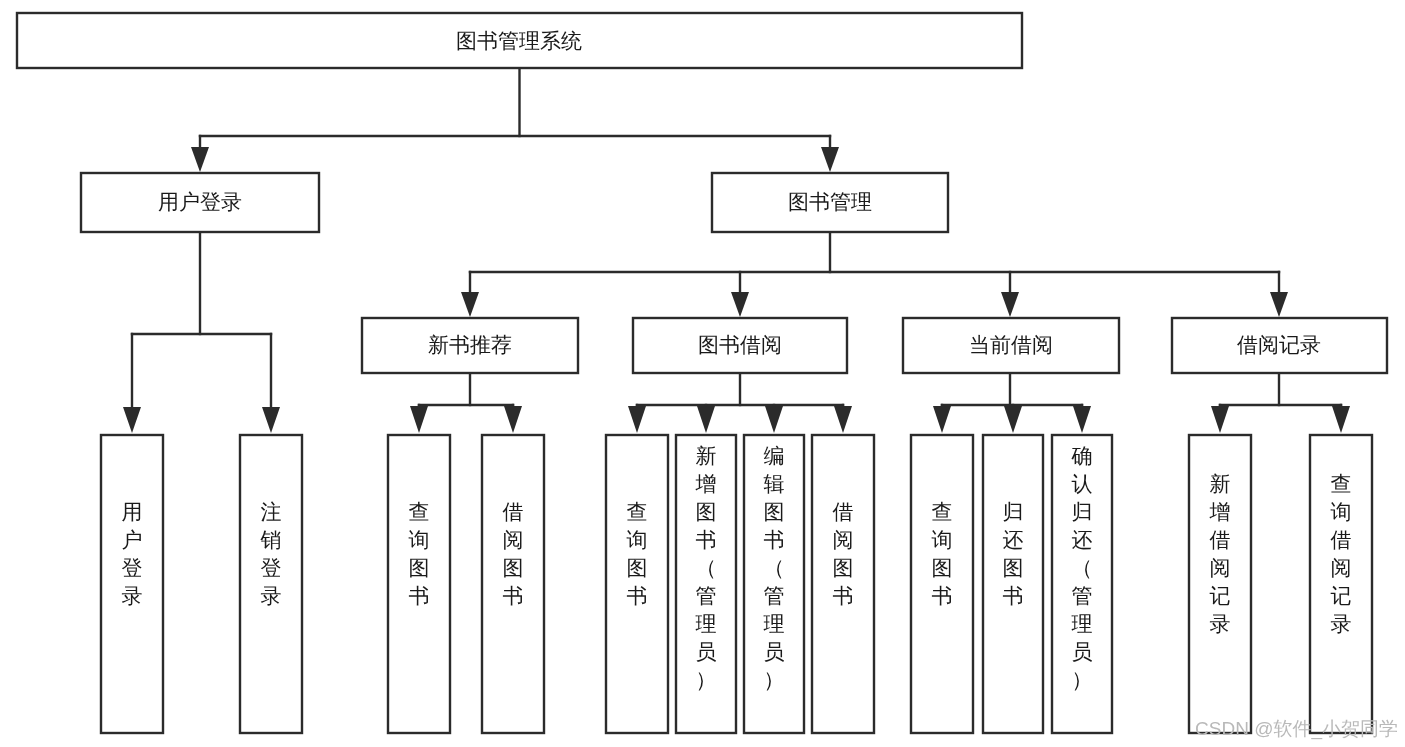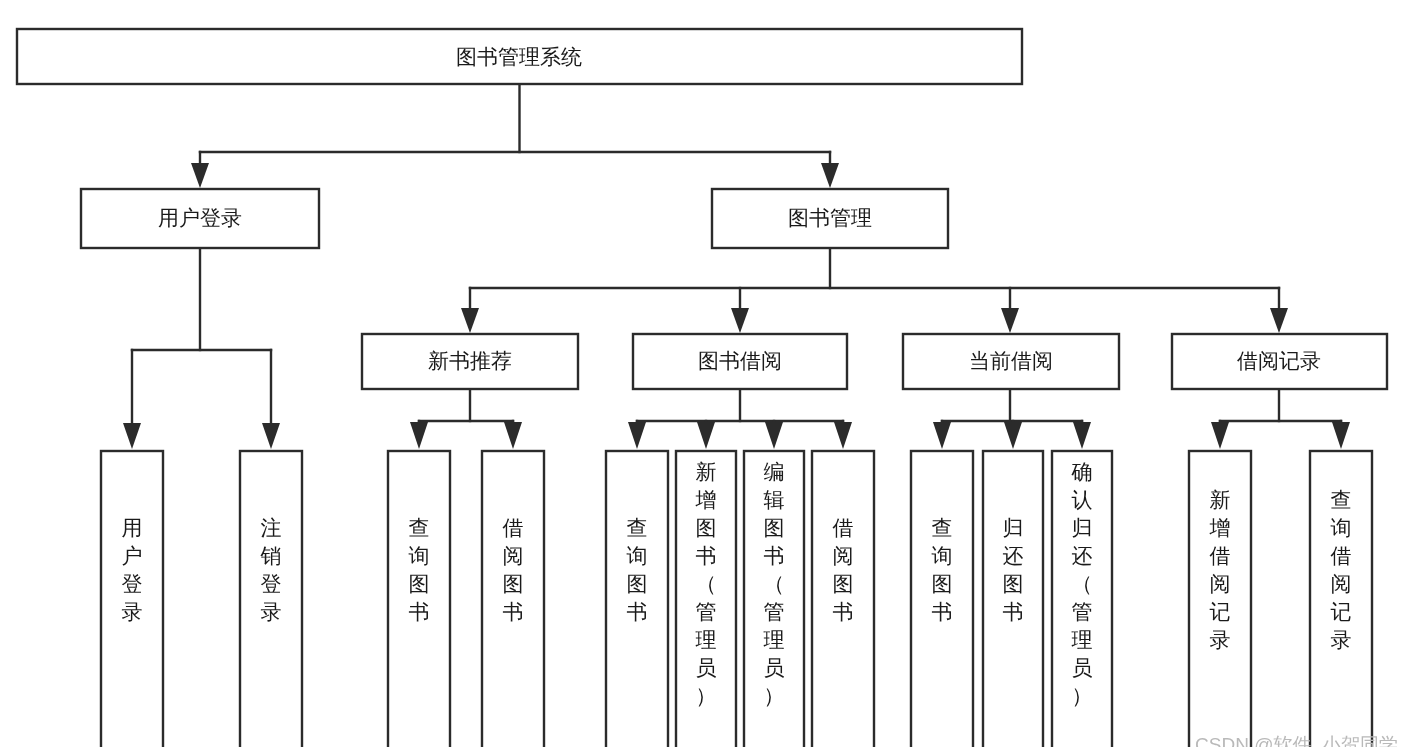--- a/index.html
+++ b/index.html
@@ -10,21 +10,21 @@
   body {
     width: 1405px;
     height: 747px;
     font-family: "Liberation Sans", "DejaVu Sans", sans-serif;
     overflow: hidden;
     position: relative;
   }
   #diagram-root {
     position: absolute;
     left: 0;
-    top: 16px;
+    top: 0;
     width: 1405px;
     height: 620px;
   }
   svg.diagram-svg {
     display: block;
     width: 1405px;
     height: 747px;
   }
   .node-box {
     fill: #ffffff;

